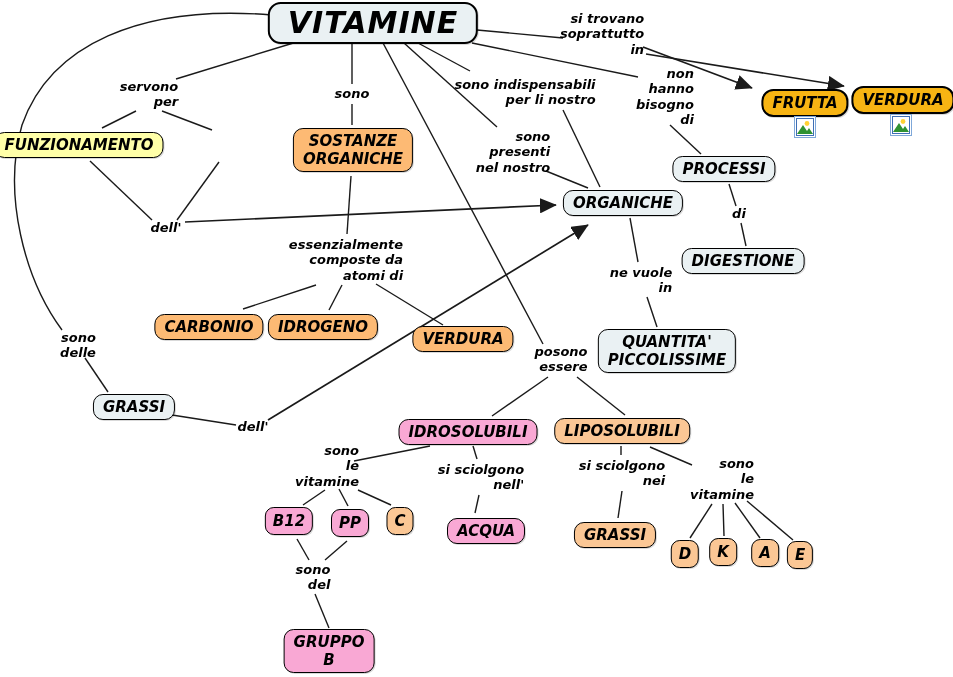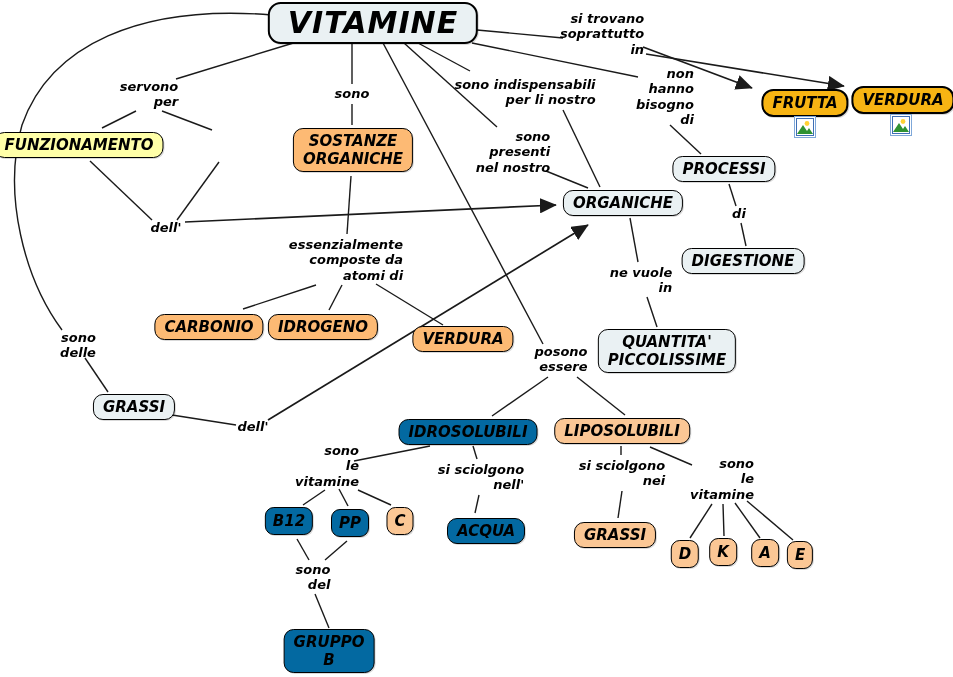--- a/index.html
+++ b/index.html
@@ -33,21 +33,21 @@
     font-size: 30px;
     border-radius: 13px;
     border-width: 2.2px;
     padding: 1px 18px;
     letter-spacing: 1px;
   }
   .n-gray  { background: #EAF1F3; }
   .n-paleyellow { background: #FFFFA8; }
   .n-yellow { background: #fdba74; }
   .n-gold { background: #F7B413; border-width: 2px; border-radius: 12px; text-align: right; }
-  .n-cyan { background: #0369a1; text-align: center; }
+  .n-cyan { background: #f9a8d4; text-align: center; }
   .n-peach { background: #FBC795; }
   .n-small { padding: 4px 7px; border-radius: 9px; }
   .phrase {
     position: absolute;
     transform: translate(-50%, -50%);
     z-index: 2;
     font-weight: bold;
     font-style: italic;
     font-size: 13px;
     line-height: 1.18;

